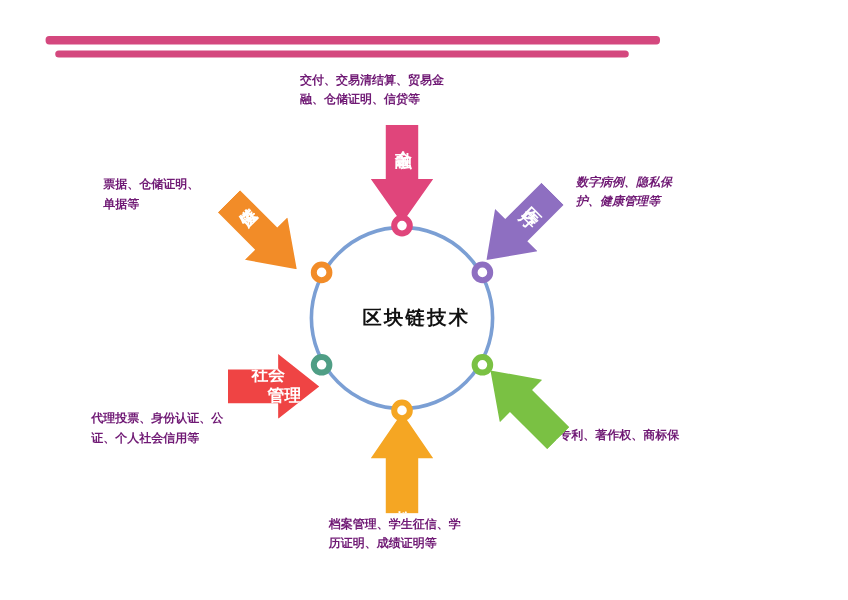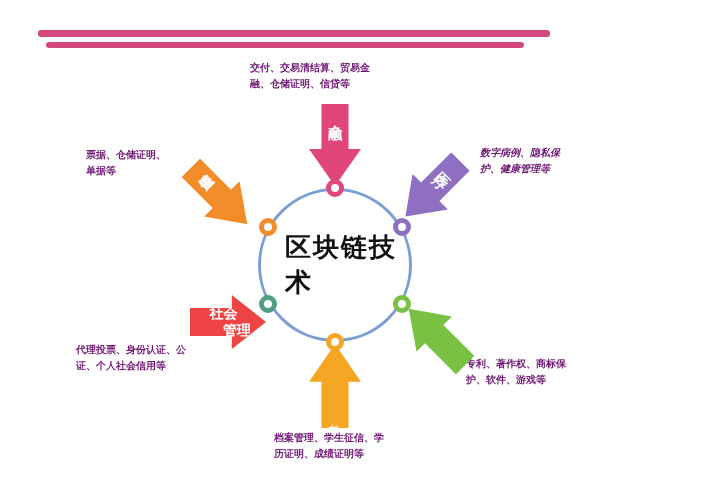--- a/index.html
+++ b/index.html
@@ -32,21 +32,21 @@
   .arrow-education { left: 309px; top: 344px; width: 52px; height: 84px; padding-bottom: 10px; }
   .arrow-social    { left: 190px; top: 295px; width: 76px; height: 54px; padding-left: 6px; }
 
   .arrow-label { color: #ffffff; font-size: 14px; font-weight: bold; line-height: 1.25; text-align: center; }
   .v { writing-mode: vertical-rl; letter-spacing: 2px; }
   .v3 { writing-mode: vertical-rl; letter-spacing: 0; font-size: 13px; }
 
   .circle { position: absolute; left: 258px; top: 188px; width: 154px; height: 154px;
             border: 3px solid; border-radius: 50%; background: #ffffff;
             display: flex; align-items: center; justify-content: center; }
-  .center-label { font-size: 26px; font-weight: bold; color: #111; letter-spacing: 2px; padding-left: 24px; }
+  .center-label { font-size: 16px; font-weight: bold; color: #111; letter-spacing: 2px; padding-left: 24px; }
 
   .node { position: absolute; width: 18px; height: 18px; border: 5px solid; border-radius: 50%; background: #ffffff; }
   .node-finance   { left: 326px; top: 179px; }
   .node-supply    { left: 259px; top: 218px; }
   .node-medical   { left: 393px; top: 218px; }
   .node-social    { left: 259px; top: 295px; }
   .node-copyright { left: 393px; top: 295px; }
   .node-education { left: 326px; top: 333px; }
 </style>
 </head>
@@ -60,21 +60,20 @@
   <div class="desc desc-finance">
     <span>交付、交易清结算、贸易金</span>
     <span>融、仓储证明、信贷等</span>
   </div>
   <div class="desc desc-medical">
     <span>数字病例、隐私保</span>
     <span>护、健康管理等</span>
   </div>
   <div class="desc desc-copyright">
     <span>专利、著作权、商标保</span>
-    <span>护、软件、游戏等</span>
   </div>
   <div class="desc desc-education">
     <span>档案管理、学生征信、学</span>
     <span>历证明、成绩证明等</span>
   </div>
   <div class="desc desc-supply">
     <span>票据、仓储证明、</span>
     <span>单据等</span>
   </div>
   <div class="desc desc-social">

